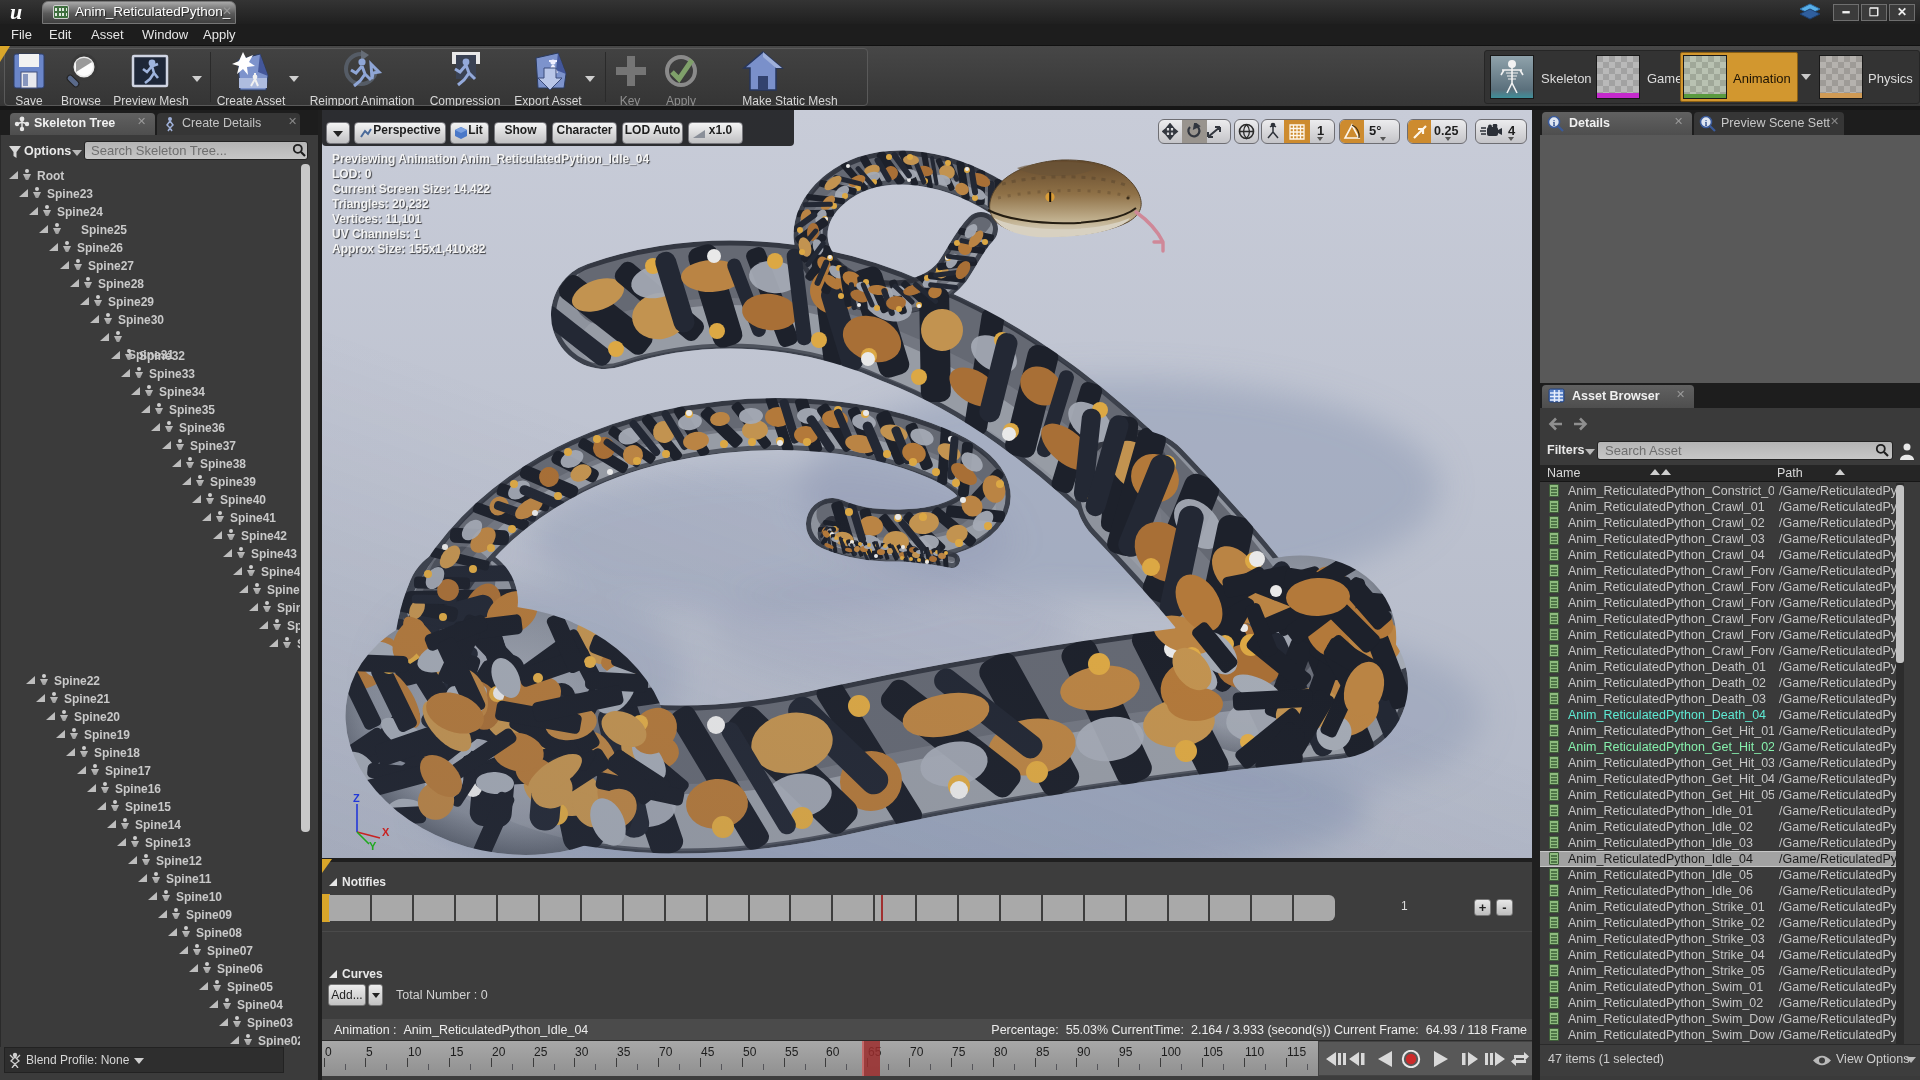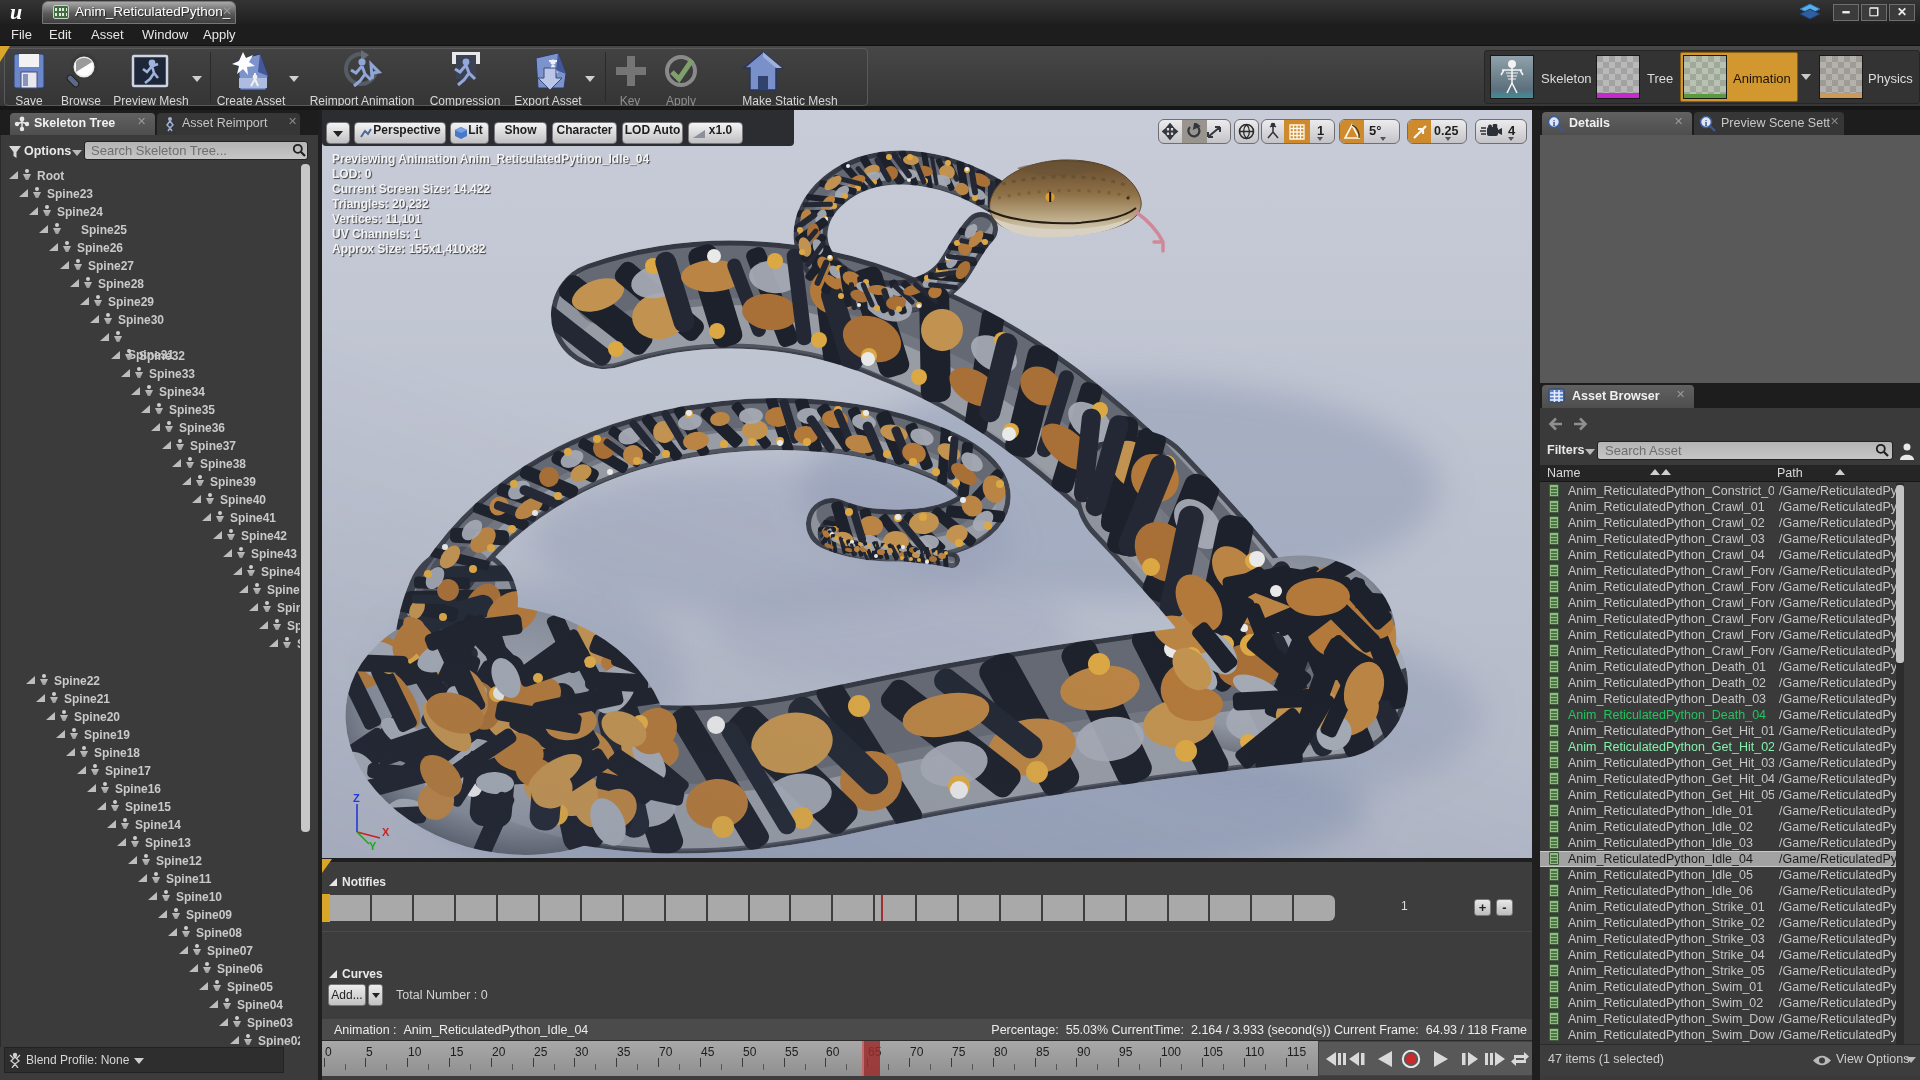--- a/index.html
+++ b/index.html
@@ -166,21 +166,21 @@
 <svg class="abs" style="top:57px;left:1492px" width="40" height="40" viewBox="0 0 40 40">
       <g stroke="#f2f2f2" stroke-width="1.6" fill="#f2f2f2">
         <circle cx="20" cy="7" r="3.2"></circle>
         <path d="M20 10 V26 M10 13 H30 M12 13 l-3 5 M28 13 l3 5 M20 26 l-5 10 M20 26 l5 10" fill="none"></path>
         <path d="M14 16 h12 M15 19 h10 M16 22 h8" fill="none" stroke-width="1.2"></path>
       </g>
     </svg>
 <div class="modelab tx" style="left:1541px">Skeleton</div>
 <div class="thumb abs" style="left:1596px;background:repeating-conic-gradient(#b9b9b9 0 25%,#a2a2a2 0 50%) 0 0/12px 12px"></div>
 <div class="abs" style="top:93px;left:1597px;width:42px;height:5px;background:#c42acc"></div>
-<div class="modelab tx" style="left:1647px">Tree</div>
+<div class="modelab tx" style="left:1647px">Game</div>
 <div class="abs" style="top:52px;left:1680px;width:118px;height:50px;background:#d2972f;border:1px solid #8a5f14;border-radius:2px"></div>
 <div class="thumb abs" style="left:1683px;top:55px;background:repeating-conic-gradient(#b9c2b2 0 25%,#a0a899 0 50%) 0 0/12px 12px"></div>
 <div class="abs" style="top:94px;left:1684px;width:42px;height:4px;background:#5a9a3f"></div>
 <div class="modelab tx" style="left:1733px;color:#1d1405">Animation</div>
 <div class="dd abs" style="top:74px;left:1801px;border-top-color:#c9c9c9"></div>
 <div class="thumb abs" style="left:1819px;background:repeating-conic-gradient(#b5b2ae 0 25%,#9e9b97 0 50%) 0 0/12px 12px"></div>
 <div class="abs" style="top:93px;left:1820px;width:42px;height:5px;background:#cf9a55"></div>
 <div class="modelab tx" style="left:1868px">Physics</div>
 <div id="leftpanel" class="abs"></div>
 <div id="lp-tabbar" class="abs"></div>
@@ -194,21 +194,21 @@
         <path d="M8 4 V13 M8 6 L3 8 M8 6 L13 8" fill="none"></path>
       </g>
     </svg>
 <div class="tx" style="top:116px;left:34px;font-size:12.5px;font-weight:bold;color:#f2f2f2">Skeleton Tree</div>
 <div class="tx" style="top:115px;left:137px;color:#9a9a9a;font-size:11px">✕</div>
 <div class="abs tab-in" style="top:113px;left:157px;width:143px;height:22px"></div>
 <svg class="abs" style="top:116px;left:164px" width="12" height="16" viewBox="0 0 12 16">
       <circle cx="6" cy="3" r="2" fill="#9fb0d8"></circle>
       <path d="M6 5 L3 9 L6 12 L9 9 Z M6 12 L4 15 M6 12 L8 15" stroke="#9fb0d8" stroke-width="1.5" fill="none"></path>
     </svg>
-<div class="tx" style="top:116px;left:182px;font-size:12.5px;color:#c4c4c4">Asset Reimport</div>
+<div class="tx" style="top:116px;left:182px;font-size:12.5px;color:#c4c4c4">Create Details</div>
 <div class="tx" style="top:115px;left:288px;color:#888;font-size:11px">✕</div>
 <div id="lp-body" class="abs"></div>
 <svg class="abs" style="top:146px;left:9px" width="12" height="12" viewBox="0 0 12 12">
       <path d="M0 0 H12 L7.5 6 V12 L4.5 10 V6 Z" fill="#d8d8d8"></path>
     </svg>
 <div class="tx" style="top:144px;left:24px;font-size:12.5px;font-weight:bold;color:#e8e8e8">Options</div>
 <div class="dd abs" style="top:150px;left:72px"></div>
 <div class="abs srch" style="top:141px;left:84px;width:224px;height:19px;font-size:13px;line-height:18px;padding-left:6px">Search Skeleton Tree...</div>
 <svg class="abs" style="top:143px;left:292px" width="14" height="14" viewBox="0 0 14 14">
       <circle cx="5.8" cy="5.8" r="4" fill="none" stroke="#1e1e1e" stroke-width="1.8"></circle>
@@ -1419,21 +1419,21 @@
       <div class="gicon" style="top:177px;left:9px"></div>
       <div class="abrow abs" style="top:176px;left:28px;width:206px;overflow:hidden;color:#c6c6c6">Anim_ReticulatedPython_Death_01</div>
       <div class="abrow tx" style="top:176px;left:239px;color:#c6c6c6">/Game/ReticulatedPy</div>
       <div class="gicon" style="top:193px;left:9px"></div>
       <div class="abrow abs" style="top:192px;left:28px;width:206px;overflow:hidden;color:#c6c6c6">Anim_ReticulatedPython_Death_02</div>
       <div class="abrow tx" style="top:192px;left:239px;color:#c6c6c6">/Game/ReticulatedPy</div>
       <div class="gicon" style="top:209px;left:9px"></div>
       <div class="abrow abs" style="top:208px;left:28px;width:206px;overflow:hidden;color:#c6c6c6">Anim_ReticulatedPython_Death_03</div>
       <div class="abrow tx" style="top:208px;left:239px;color:#c6c6c6">/Game/ReticulatedPy</div>
       <div class="gicon" style="top:225px;left:9px"></div>
-      <div class="abrow abs" style="top:224px;left:28px;width:206px;overflow:hidden;color:#22c55e">Anim_ReticulatedPython_Death_04</div>
+      <div class="abrow abs" style="top:224px;left:28px;width:206px;overflow:hidden;color:#5eead4">Anim_ReticulatedPython_Death_04</div>
       <div class="abrow tx" style="top:224px;left:239px;color:#c6c6c6">/Game/ReticulatedPy</div>
       <div class="gicon" style="top:241px;left:9px"></div>
       <div class="abrow abs" style="top:240px;left:28px;width:206px;overflow:hidden;color:#c6c6c6">Anim_ReticulatedPython_Get_Hit_01</div>
       <div class="abrow tx" style="top:240px;left:239px;color:#c6c6c6">/Game/ReticulatedPy</div>
       <div class="gicon" style="top:257px;left:9px"></div>
       <div class="abrow abs" style="top:256px;left:28px;width:206px;overflow:hidden;color:#86efac">Anim_ReticulatedPython_Get_Hit_02</div>
       <div class="abrow tx" style="top:256px;left:239px;color:#c6c6c6">/Game/ReticulatedPy</div>
       <div class="gicon" style="top:273px;left:9px"></div>
       <div class="abrow abs" style="top:272px;left:28px;width:206px;overflow:hidden;color:#c6c6c6">Anim_ReticulatedPython_Get_Hit_03</div>
       <div class="abrow tx" style="top:272px;left:239px;color:#c6c6c6">/Game/ReticulatedPy</div>

